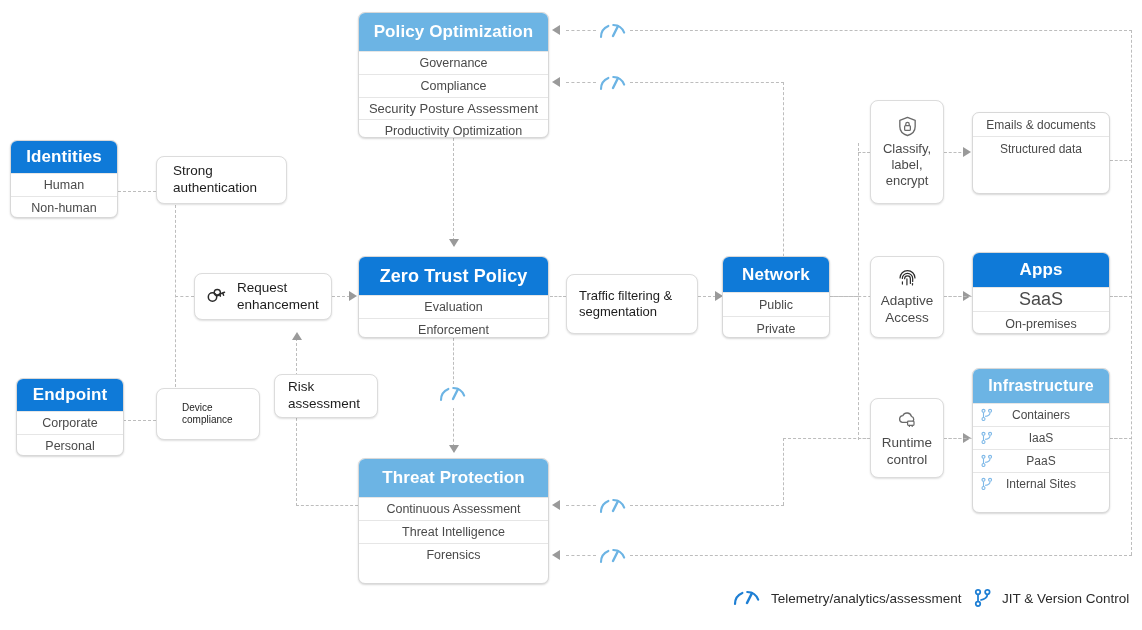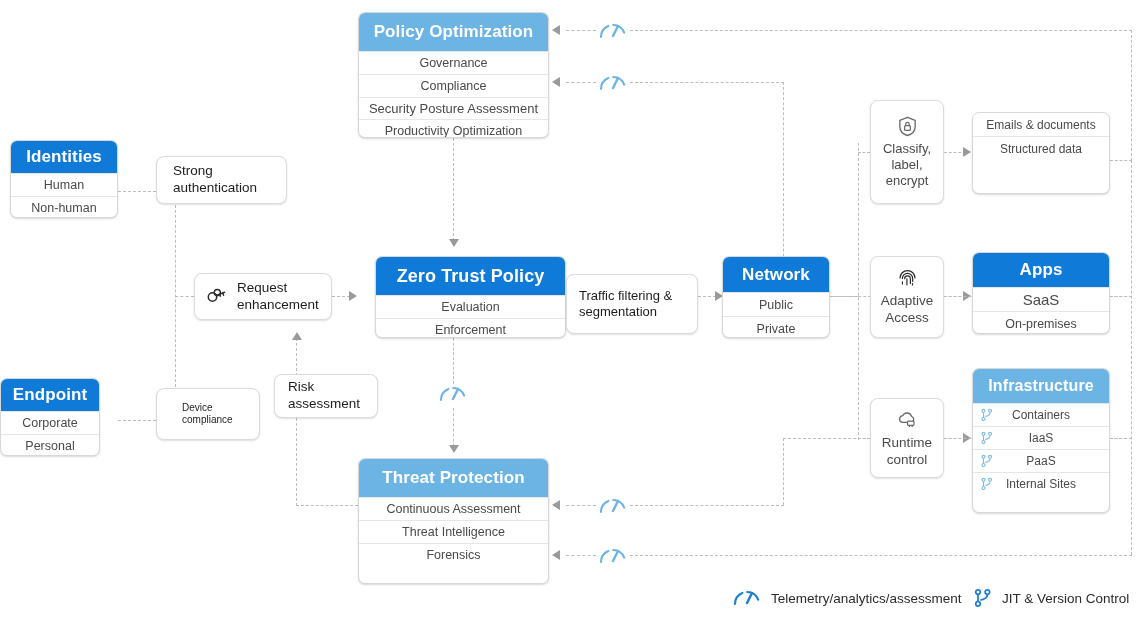--- a/index.html
+++ b/index.html
@@ -135,59 +135,59 @@
   </svg>
 
   <div class="card" style="left:358px;top:12px;width:191px;height:126px;">
     <div class="hd light" style="height:38px;font-size:17px;">Policy Optimization</div>
     <div class="rw" style="height:22px;font-size:12.5px;">Governance</div>
     <div class="rw" style="height:22px;font-size:12.5px;">Compliance</div>
     <div class="rw" style="height:21px;font-size:13px;">Security Posture Assessment</div>
     <div class="rw" style="height:22px;font-size:12.5px;">Productivity Optimization</div>
   </div>
 
-  <div class="card" style="left:375px;top:256px;width:191px;height:82px;">
+  <div class="card" style="left:358px;top:256px;width:191px;height:82px;">
     <div class="hd dark" style="height:38px;font-size:18px;">Zero Trust Policy</div>
     <div class="rw" style="height:22px;font-size:12.5px;">Evaluation</div>
     <div class="rw" style="height:22px;font-size:12.5px;">Enforcement</div>
   </div>
 
   <div class="card" style="left:358px;top:458px;width:191px;height:126px;">
     <div class="hd light" style="height:38px;font-size:17px;">Threat Protection</div>
     <div class="rw" style="height:22px;font-size:12.5px;">Continuous Assessment</div>
     <div class="rw" style="height:22px;font-size:12.5px;">Threat Intelligence</div>
     <div class="rw" style="height:21px;font-size:12.5px;">Forensics</div>
   </div>
 
   <div class="card" style="left:10px;top:140px;width:108px;height:78px;">
     <div class="hd dark" style="height:32px;font-size:17px;">Identities</div>
     <div class="rw" style="height:22px;font-size:12.5px;">Human</div>
     <div class="rw" style="height:22px;font-size:12.5px;">Non-human</div>
   </div>
 
-  <div class="card" style="left:0;top:378px;width:100px;height:78px;">
+  <div class="card" style="left:16px;top:378px;width:108px;height:78px;">
     <div class="hd dark" style="height:32px;font-size:17px;">Endpoint</div>
     <div class="rw" style="height:22px;font-size:12.5px;">Corporate</div>
     <div class="rw" style="height:22px;font-size:12.5px;">Personal</div>
   </div>
 
   <div class="card" style="left:722px;top:256px;width:108px;height:82px;">
     <div class="hd dark" style="height:35px;font-size:17px;">Network</div>
     <div class="rw" style="height:23px;font-size:12.5px;">Public</div>
     <div class="rw" style="height:23px;font-size:12.5px;">Private</div>
   </div>
 
   <div class="card" style="left:972px;top:112px;width:138px;height:82px;">
     <div class="rw" style="height:23px;font-size:12px;">Emails &amp; documents</div>
     <div class="rw" style="height:23px;font-size:12px;">Structured data</div>
   </div>
 
   <div class="card" style="left:972px;top:252px;width:138px;height:82px;">
     <div class="hd dark" style="height:34px;font-size:17px;">Apps</div>
-    <div class="rw" style="height:23px;font-size:15px;">SaaS</div>
+    <div class="rw" style="height:23px;font-size:18px;">SaaS</div>
     <div class="rw" style="height:23px;font-size:12.5px;">On-premises</div>
   </div>
 
   <div class="card" style="left:972px;top:368px;width:138px;height:145px;">
     <div class="hd light" style="height:34px;font-size:16px;">Infrastructure</div>
     <div class="rw" style="height:22px;font-size:12px;">
       <svg class="rowicon" viewBox="0 0 16 16">
         <circle cx="4" cy="3.2" r="1.7" fill="none" stroke="#7fb9e8" stroke-width="1.3"></circle>
         <circle cx="11.5" cy="3.2" r="1.7" fill="none" stroke="#7fb9e8" stroke-width="1.3"></circle>
         <circle cx="4" cy="12.6" r="1.7" fill="none" stroke="#7fb9e8" stroke-width="1.3"></circle>

